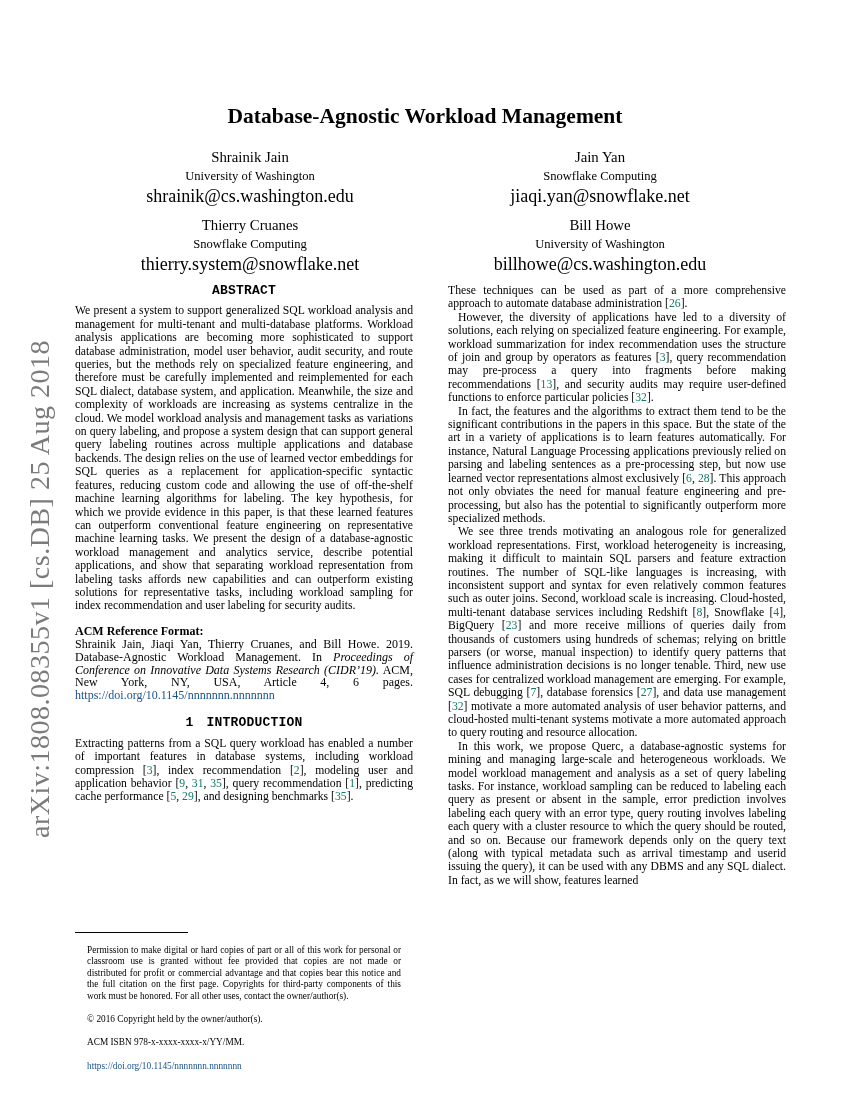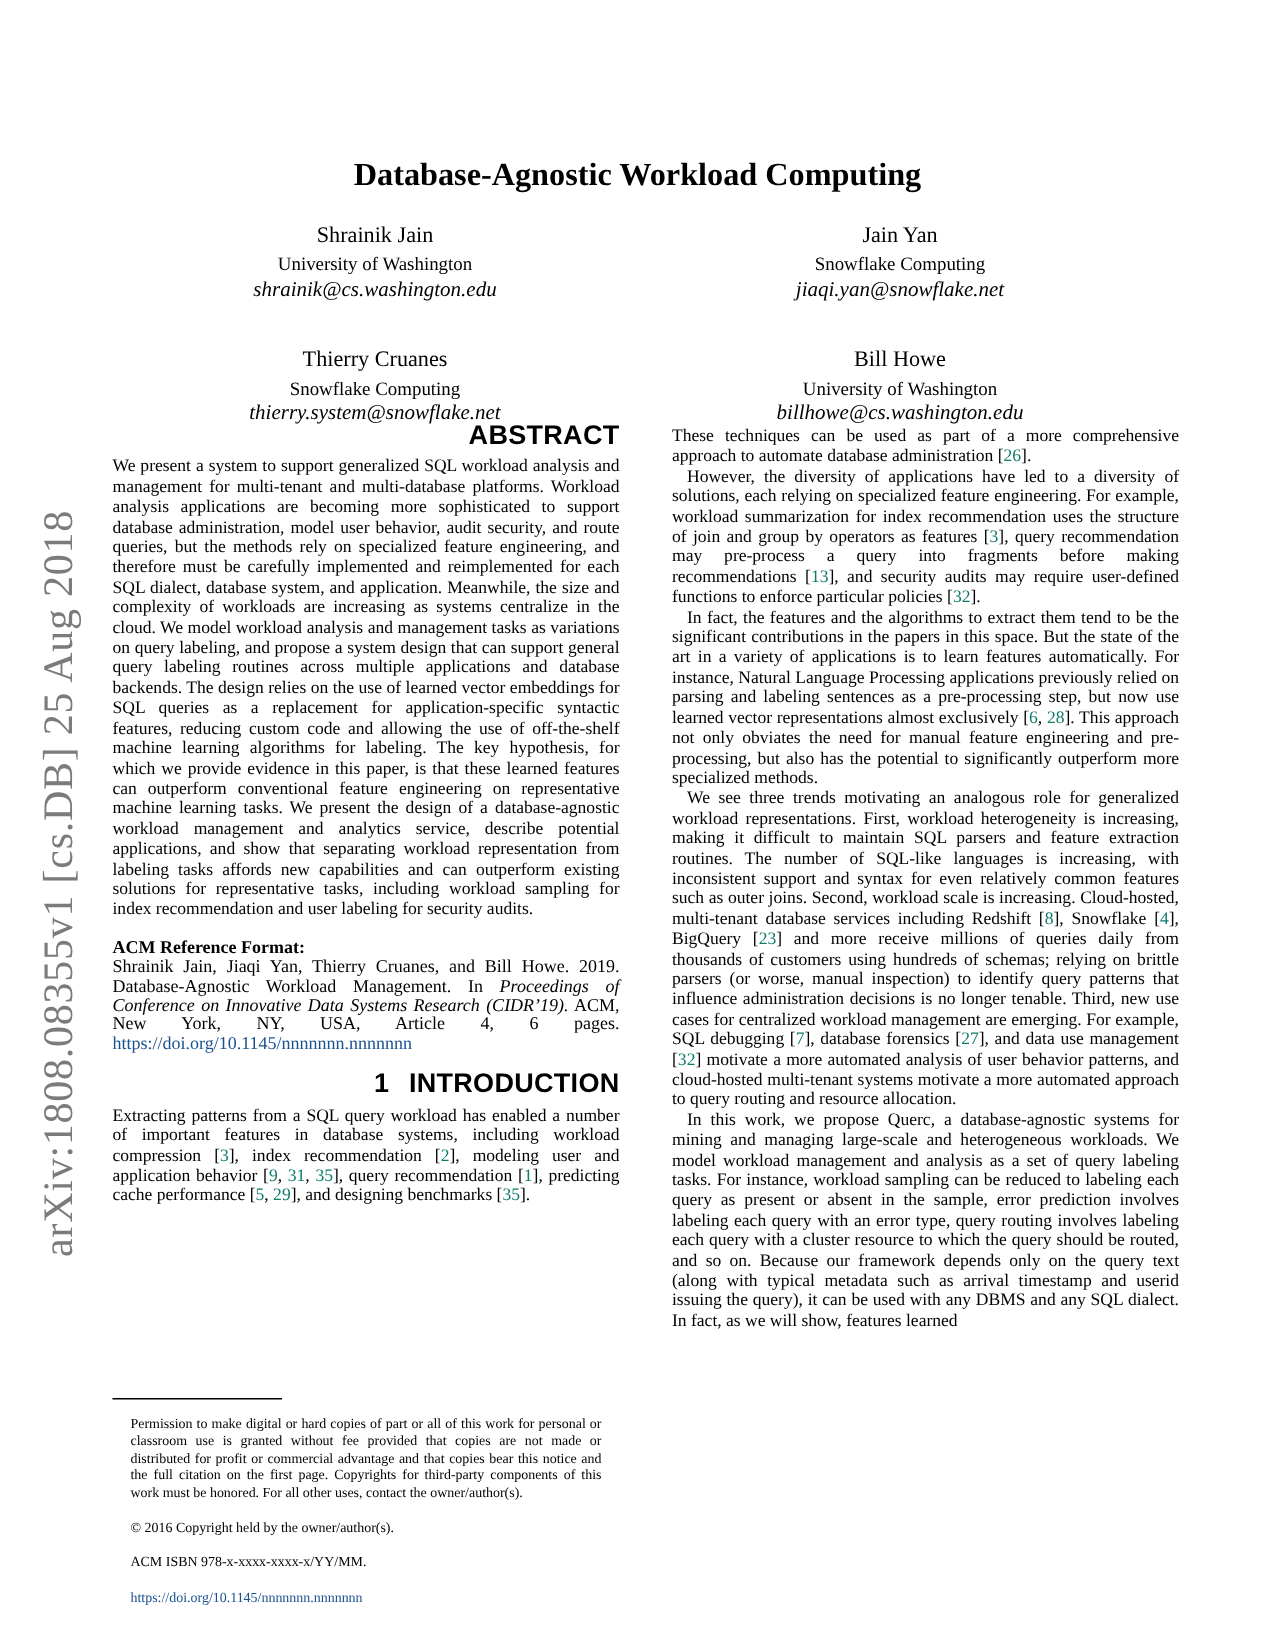--- a/index.html
+++ b/index.html
@@ -36,40 +36,40 @@
     font-weight: bold;
     margin: 0;
   }
   .authors {
     position: absolute;
     top: 148px;
     left: 75px;
     width: 700px;
     display: grid;
     grid-template-columns: 1fr 1fr;
-    row-gap: 28px;
+    row-gap: 8px;
   }
   .author { text-align: center; line-height: 1.3; }
   .author .name { font-size: 14.8px; margin-bottom: 1px; }
   .author .affil { font-size: 12.6px; }
-  .author .email { font-size: 14px; font-style: italic; }
+  .author .email { font-size: 18px; }
   .col {
     position: absolute;
     width: 338px;
     text-align: justify;
     font-size: 11.7px;
     line-height: 13.4px;
   }
   .col-left  { left: 75px;  top: 284px; }
   .col-right { left: 448px; top: 284px; }
   .sec-head {
-    font-family: Liberation Sans, sans-serif;
-    font-size: 18px;
+    font-family: Liberation Mono, monospace;
+    font-size: 13px;
     font-weight: bold;
-    text-align: right;
+    text-align: center;
     margin: 0 0 7px 0;
     letter-spacing: 0.2px;
   }
   .intro-head { margin-top: 15px; }
   .sec-num { display: inline-block; margin-right: 13px; }
   p.body-text { margin: 0; }
   p.indent { text-indent: 10px; }
   .cite { color: var(--cite-color, #0f7b6a); }
   .url-link { color: var(--url-color, #19518f); word-break: break-all; }
   .acm-ref { margin-top: 12px; font-size: 12px; line-height: 12.6px; }
@@ -94,21 +94,21 @@
   .footnote p { margin: 12px; }
   .fn-venue { font-style: italic; }
 </style>
 </head>
 <body>
 
 <div class="page">
 
   <div class="arxiv-watermark">arXiv:1808.08355v1  [cs.DB]  25 Aug 2018</div>
 
-  <h1 class="title">Database-Agnostic Workload Computing</h1>
+  <h1 class="title">Database-Agnostic Workload Management</h1>
 
   <div class="authors">
     <div class="author">
       <div class="name">Shrainik Jain</div>
       <div class="affil">University of Washington</div>
       <div class="email">shrainik@cs.washington.edu</div>
     </div>
     <div class="author">
       <div class="name">Jain Yan</div>
       <div class="affil">Snowflake Computing</div>

